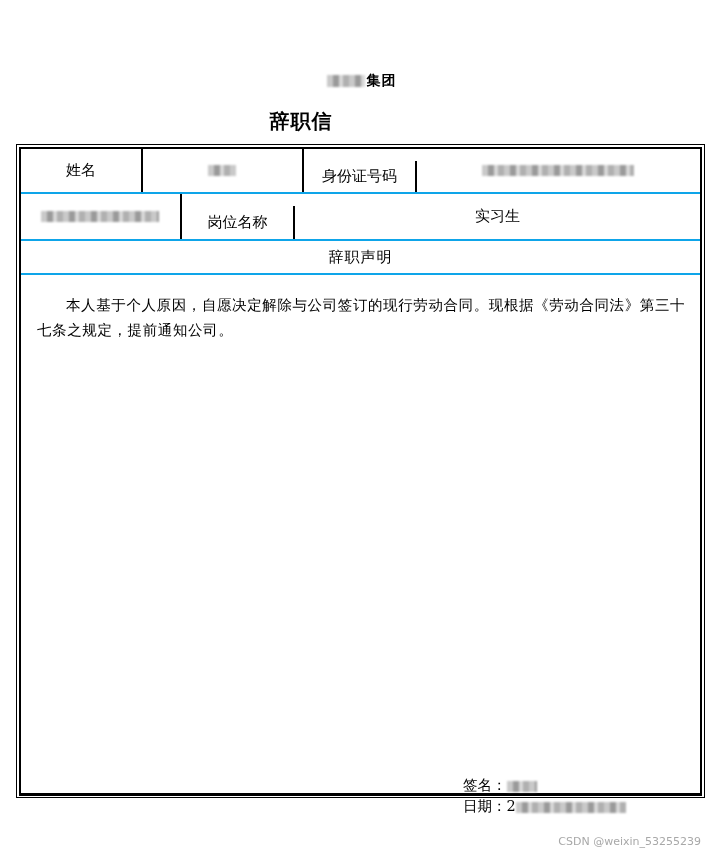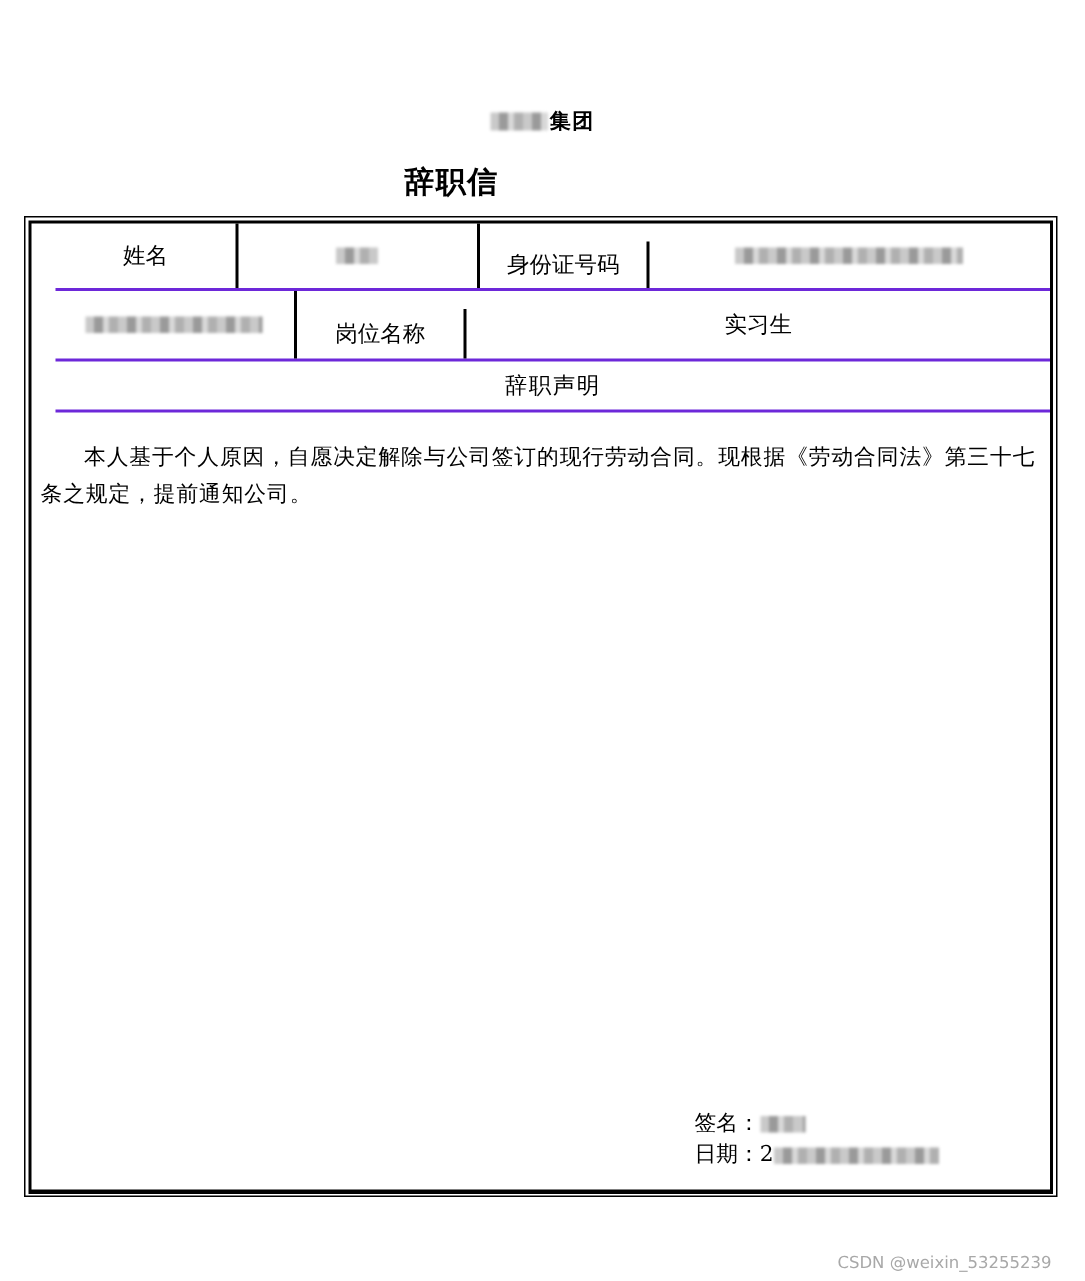--- a/index.html
+++ b/index.html
@@ -58,24 +58,24 @@
       left: 2px;
       top: 2px;
       right: 2px;
       bottom: 1px;
       border: 2px solid #000;
       border-bottom-width: 3px;
       box-sizing: border-box;
     }
     .row {
       position: absolute;
-      left: 16px;
+      left: 0;
       right: 0;
       display: flex;
-      border-bottom: 2px solid #6d28d9;
+      border-bottom: 2px solid #0ea5e9;
       box-sizing: border-box;
       text-align: center;
     }
     .row1 { top: 0; height: 45px; }
     .row2 { top: 45px; height: 47px; }
     .row3 { top: 92px; height: 34px; }
     .cell {
       display: flex;
       align-items: center;
       justify-content: center;
@@ -88,21 +88,21 @@
     .c2 { width: 161px; }
     .c3 { width: 113px; margin-top: 12px; }
     .c4 { flex: 1; }
     .full { flex: 1; border-right: none; letter-spacing: 1px; }
     .body-area {
       position: absolute;
       top: 126px;
       left: 0;
       right: 0;
       bottom: 0;
-      padding: 18px 6px 0 6px;
+      padding: 18px 6px 0 16px;
       box-sizing: border-box;
       font-size: 14.5px;
       line-height: 25px;
     }
     .para {
       text-indent: 2em;
       margin: 0;
       letter-spacing: 0.6px;
     }
     .para.bold {
@@ -115,21 +115,21 @@
     .redact {
       display: inline-block;
       vertical-align: middle;
       height: 11px;
       background: repeating-linear-gradient(90deg, #8a8a8a 0 7px, #c4c4c4 7px 11px, #6c6c6c 11px 17px, #dcdcdc 17px 21px);
       filter: blur(0.8px);
     }
     .sig {
       position: absolute;
       left: 442px;
-      top: 464px;
+      top: 500px;
       font-size: 14.5px;
       line-height: 21px;
     }
     .watermark {
       position: absolute;
       right: 22px;
       bottom: 6px;
       font-family: "DejaVu Sans", "Liberation Sans", sans-serif;
       font-size: 11px;
       color: #a8a8a8;

